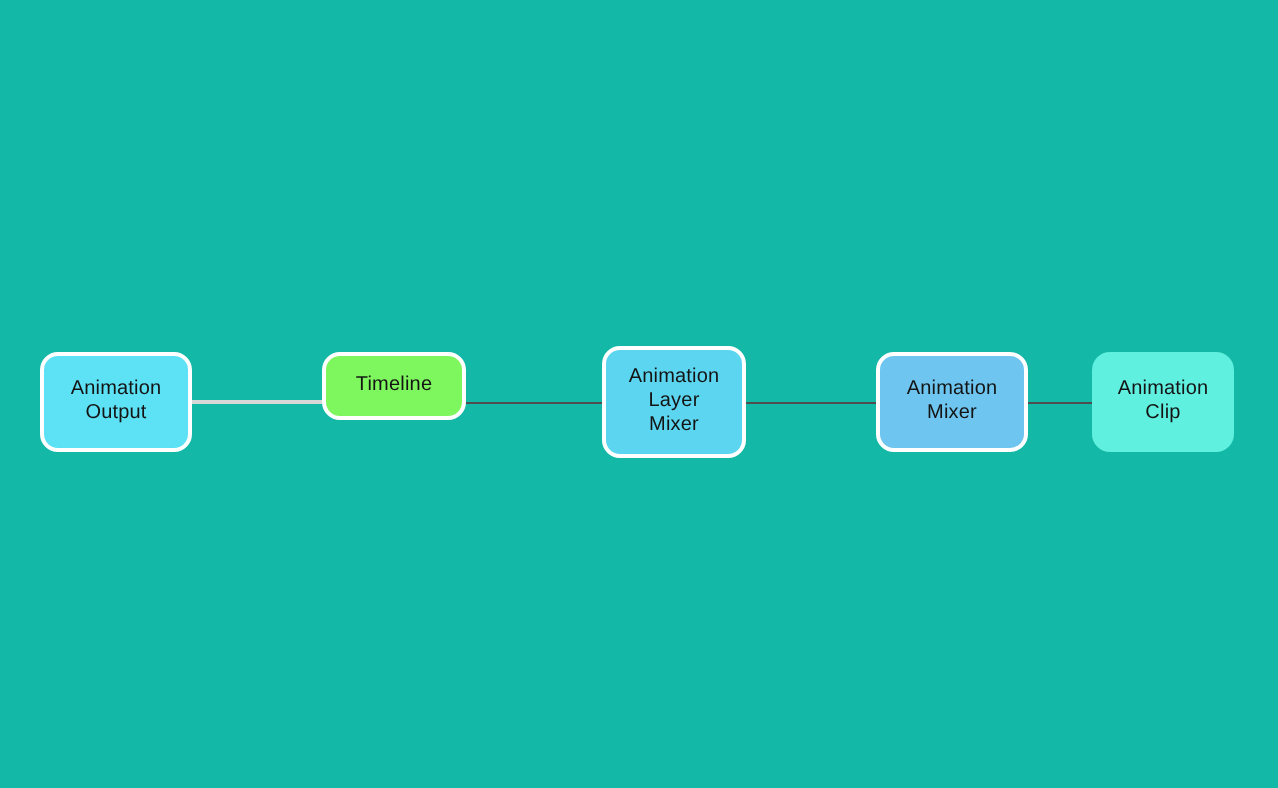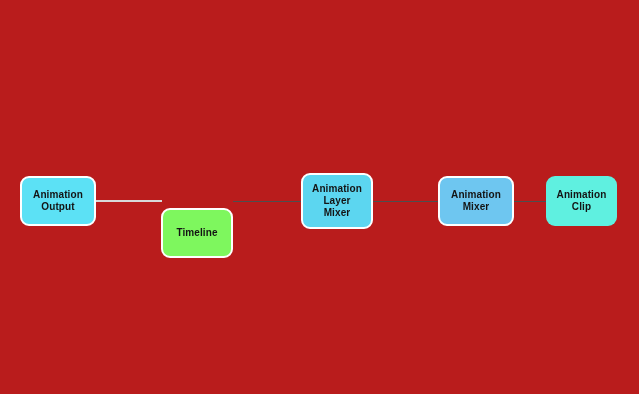--- a/index.html
+++ b/index.html
@@ -40,33 +40,33 @@
     white-space: pre-line;
     padding: 0 4px;
   }
   .node.bordered {
     border: 2px solid #ffffff;
   }
 </style>
 </head>
 <body>
 
-<div id="canvas" style="background: #b91c1c; font-weight: bold;">
+<div id="canvas" style="background: #14b8a6;">
 
   <div class="edge primary" style="left: 95px; top: 200px; width: 67px; height: 2px; background: rgb(216, 216, 216);"></div>
   <div class="edge" style="left: 233px; top: 201px; width: 69px; height: 1px; background: rgb(78, 78, 78);"></div>
   <div class="edge" style="left: 373px; top: 201px; width: 66px; height: 1px; background: rgb(78, 78, 78);"></div>
   <div class="edge" style="left: 513px; top: 201px; width: 34px; height: 1px; background: rgb(78, 78, 78);"></div>
 
   <div class="node bordered" style="left: 20px; top: 176px; width: 76px; height: 50px; background: rgb(92, 225, 245);">
     <span>Animation
 Output</span>
   </div>
 
-  <div class="node bordered" style="left: 161px; top: 176px; width: 72px; height: 50px; background: rgb(126, 247, 94); margin-top: 32px;">
+  <div class="node bordered" style="left: 161px; top: 176px; width: 72px; height: 34px; background: rgb(126, 247, 94);">
     <span>Timeline</span>
   </div>
 
   <div class="node bordered" style="left: 301px; top: 173px; width: 72px; height: 56px; background: rgb(92, 214, 240);">
     <span>Animation
 Layer
 Mixer</span>
   </div>
 
   <div class="node bordered" style="left: 438px; top: 176px; width: 76px; height: 50px; background: rgb(110, 198, 240);">

